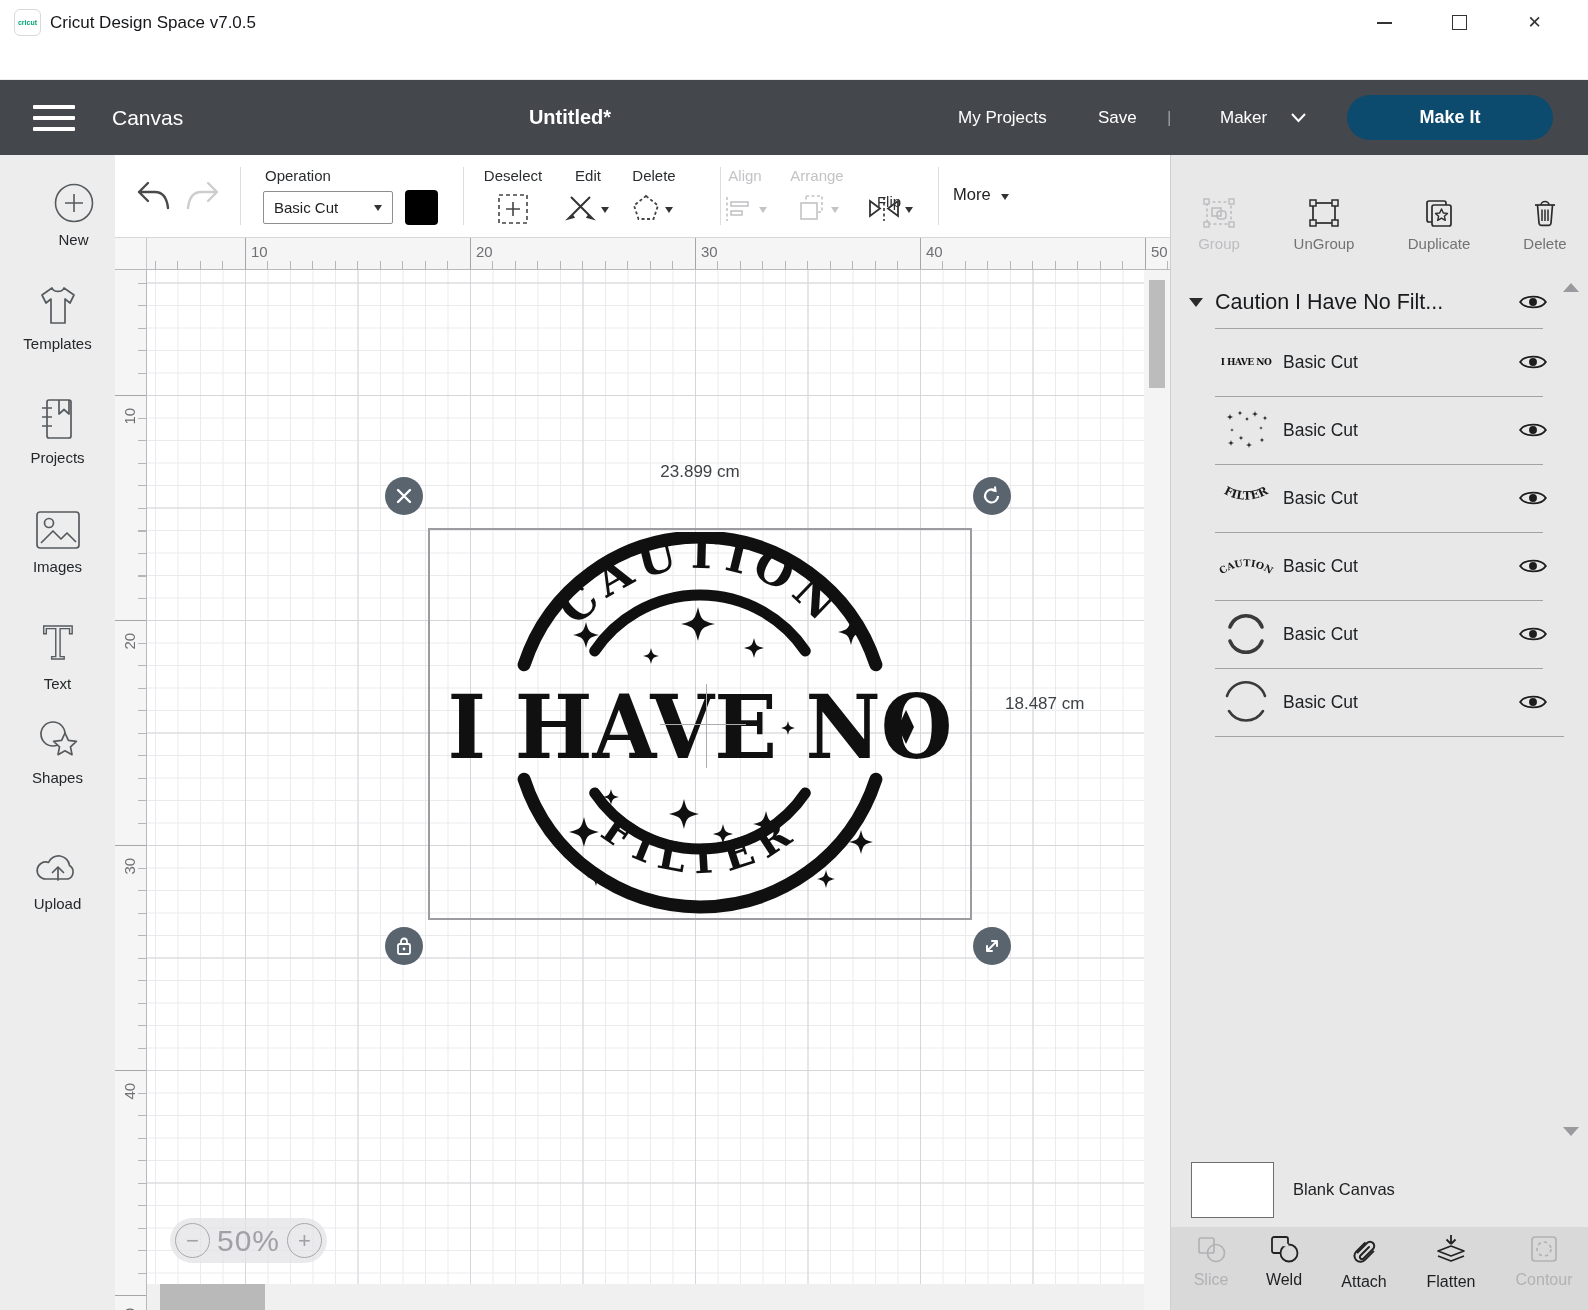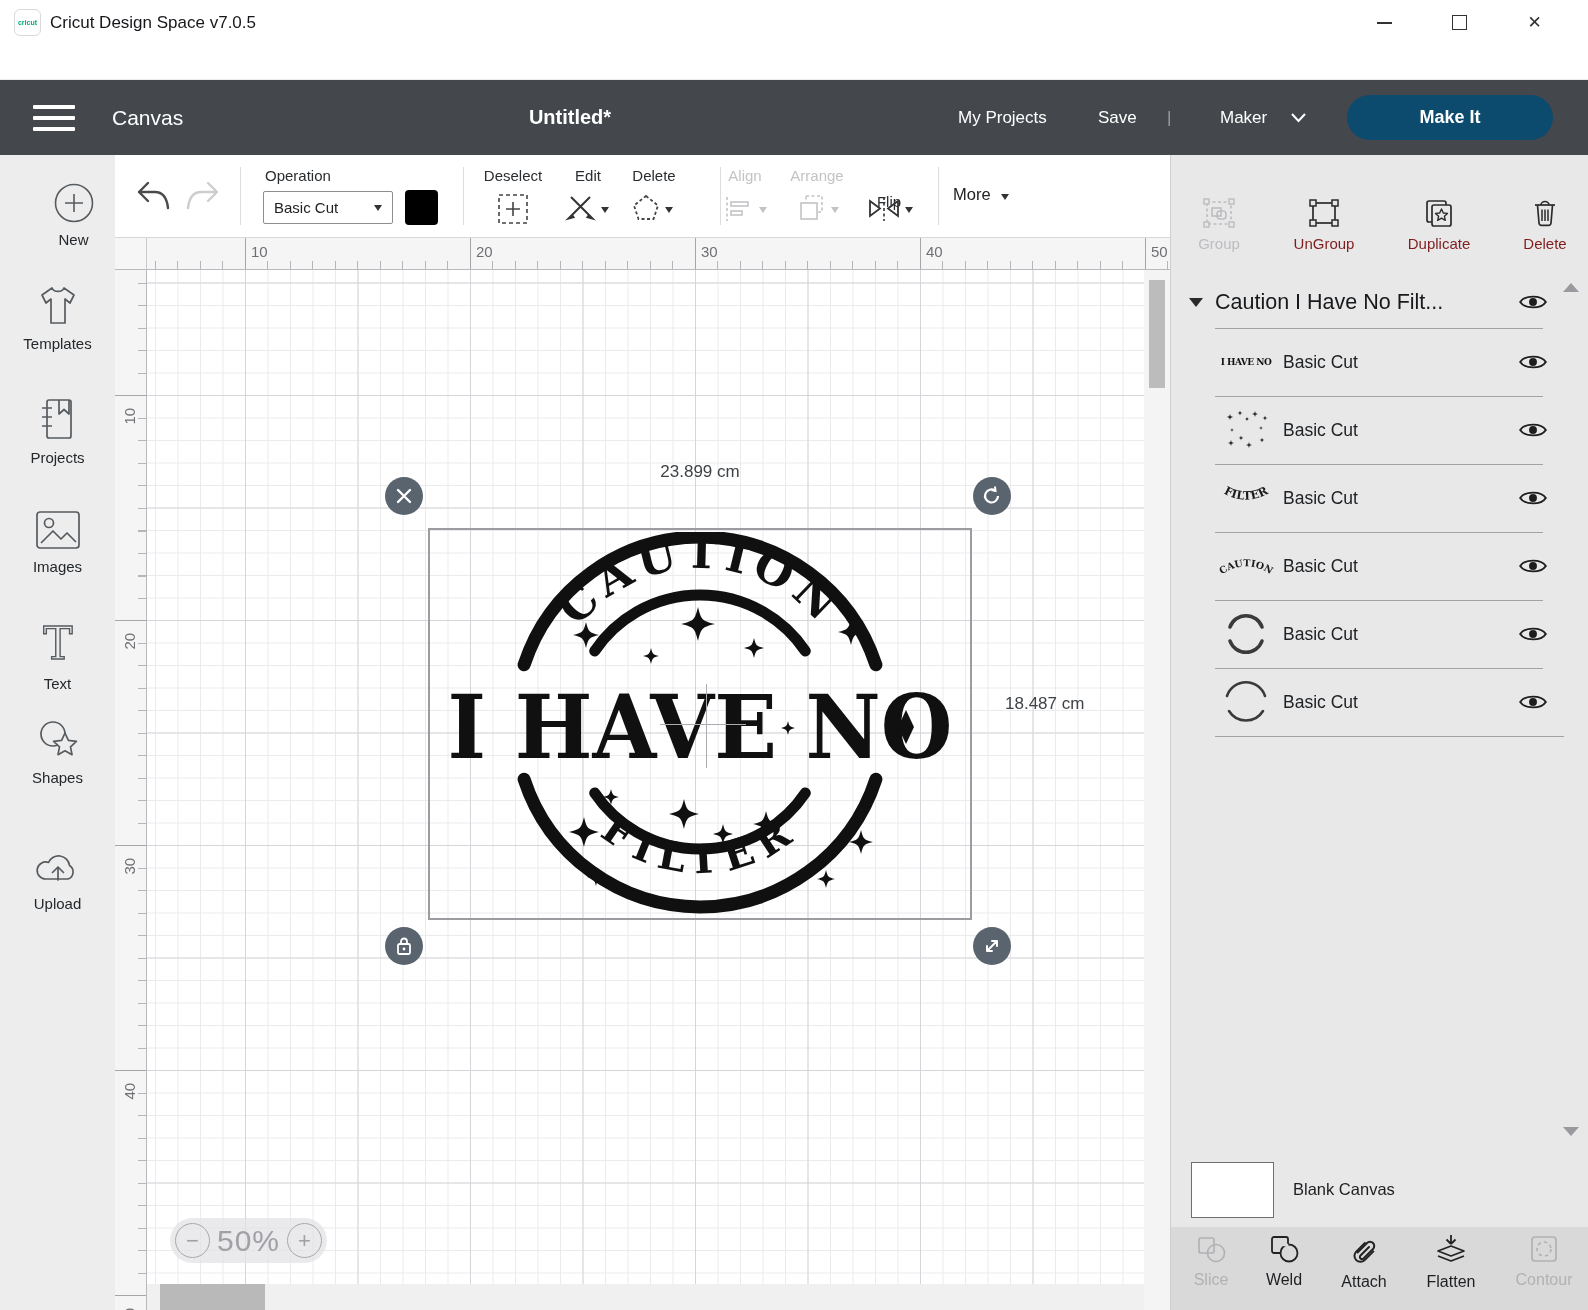--- a/index.html
+++ b/index.html
@@ -83,21 +83,21 @@
   .zoom-btn { width:35px; height:35px; border:1.5px solid #a9a9ad; border-radius:50%; display:flex; align-items:center;
               justify-content:center; font-size:22px; color:#a0a0a5; cursor:pointer; background:transparent; }
   #zoom-val { font-size:30px; color:#a0a0a5; letter-spacing:1px; }
 
   
   #panel { left:1170px; top:155px; width:418px; height:1155px; background:#e8e8e9; border-left:1px solid #cfcfcf; }
   #panel-tabs { left:0; top:0; width:418px; height:38px; border-bottom:1px solid #c6c6c8; }
   .panel-tab { top:0; height:38px; line-height:34px; font-size:17.5px; color:#26282a; text-align:center; cursor:pointer; }
   #tab-underline { left:3px; top:36px; width:210px; height:2px; background:#1b1b1b; }
   .action-cell { top:43px; width:92px; text-align:center; cursor:pointer; }
-  .action-cell .lbl { font-size:15px; color:#7f1d1d; margin-top:3px; }
+  .action-cell .lbl { font-size:15px; color:#737373; margin-top:3px; }
   .action-cell.dis .lbl { color:#bdbdc0; }
   #layer-group-hdr { left:0; top:121px; width:396px; height:52px; display:flex; align-items:center; cursor:pointer; }
   .tri-down { width:0; height:0; border-left:7px solid transparent; border-right:7px solid transparent; border-top:9px solid #2a2a2a; }
   #group-title { font-size:21.5px; color:#17191b; margin-left:12px; width:280px; white-space:nowrap; overflow:hidden; }
   .layer-row { left:0; width:396px; height:68px; display:flex; align-items:center; cursor:pointer; }
   .layer-row .divider-top { position:absolute; left:44px; right:24px; top:0; border-top:1px solid #a2a2a6; }
   .thumb { position:absolute; left:44px; width:62px; height:50px; display:flex; align-items:center; justify-content:center; overflow:hidden; }
   .layer-name { position:absolute; left:112px; font-size:17.5px; color:#202326; }
   .eye { position:absolute; left:348px; width:28px; height:20px; cursor:pointer; }
   .scroll-arrow { left:392px; width:0; height:0; border-left:8px solid transparent; border-right:8px solid transparent; }

